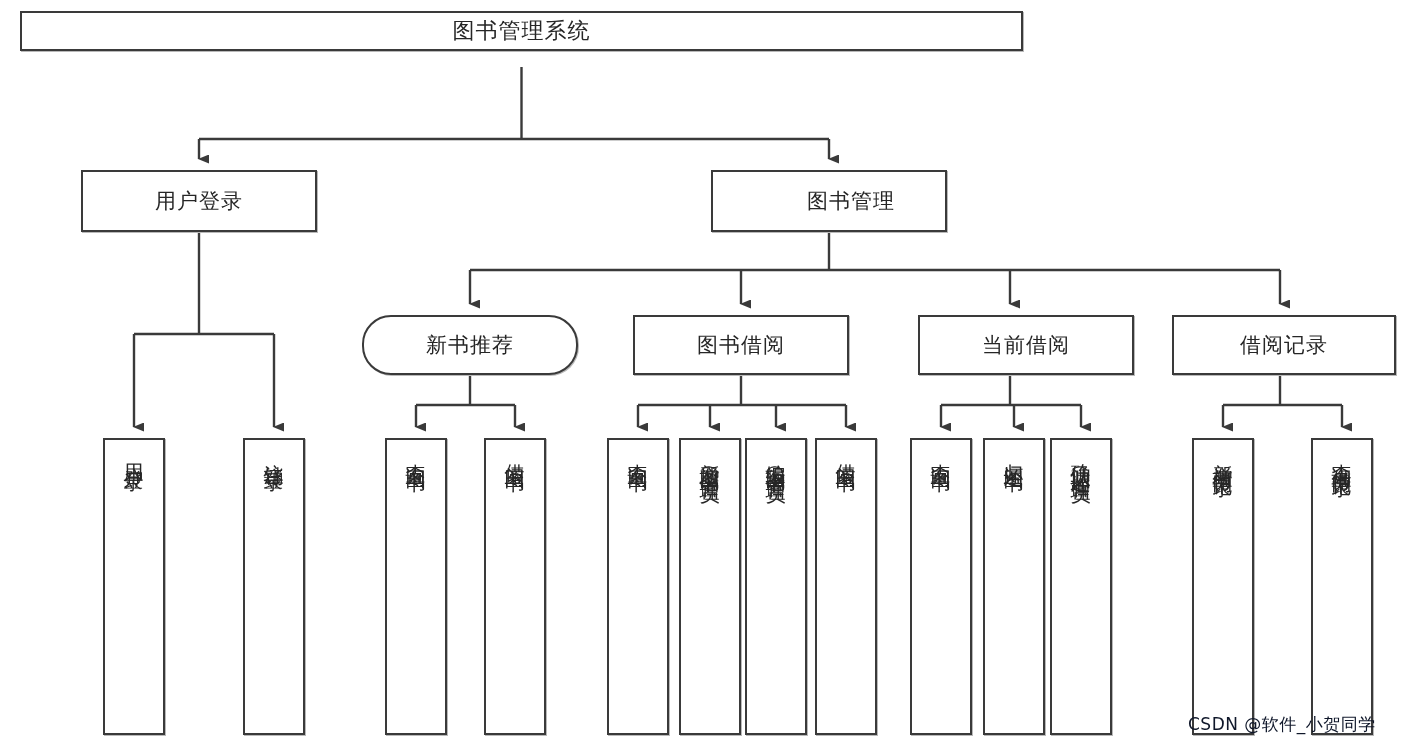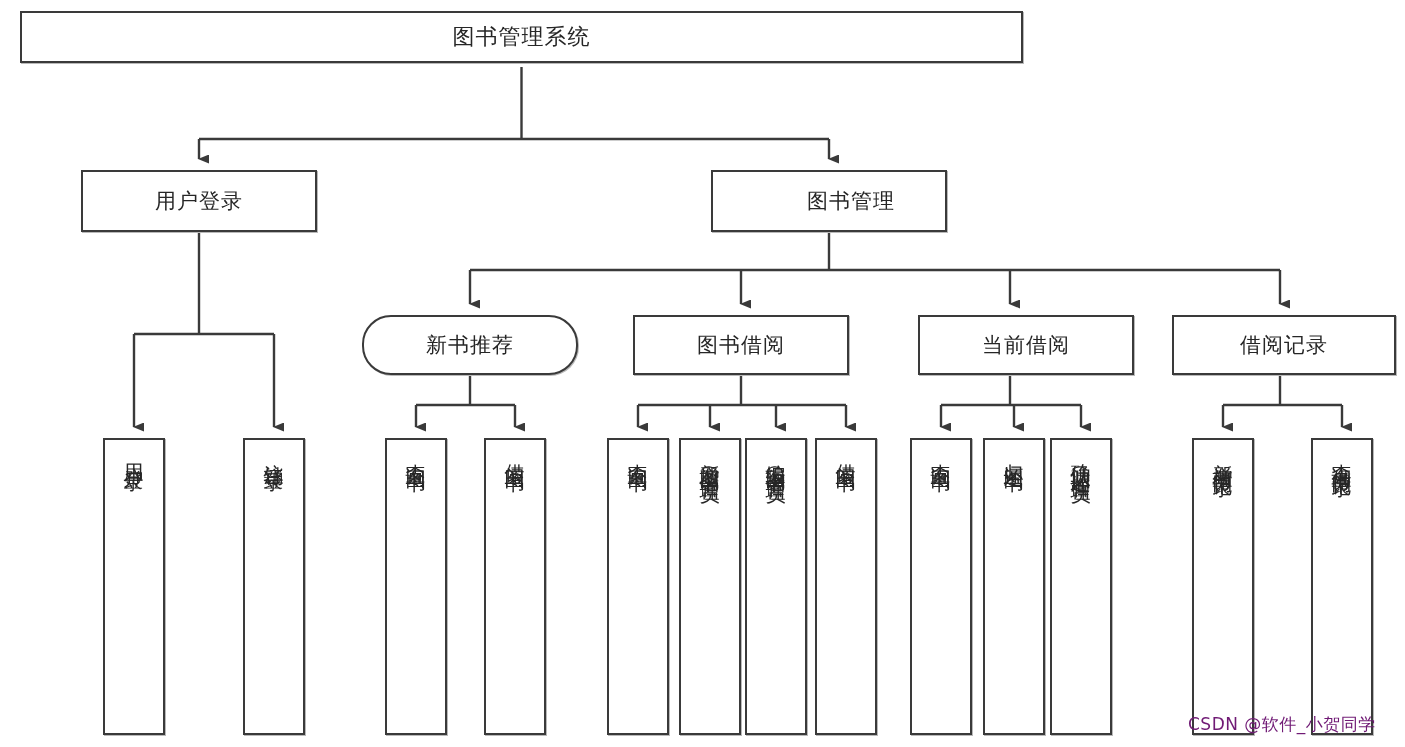--- a/index.html
+++ b/index.html
@@ -52,21 +52,21 @@
     letter-spacing: 3px;
     line-height: 1;
     white-space: nowrap;
   }
   .node.root .node-label { font-size: 22px; }
   .watermark {
     position: absolute;
     left: 1188px;
     top: 713px;
     font-size: 17px;
-    color: #701a75;
+    color: #0f172a;
     letter-spacing: 0.5px;
     white-space: nowrap;
     font-family: "DejaVu Sans", "Liberation Sans", sans-serif;
   }
 </style>
 </head>
 <body>
 
 <div id="canvas">
   <svg id="edges" viewBox="0 0 1405 747" xmlns="http://www.w3.org/2000/svg">
@@ -105,21 +105,21 @@
         <path d="M941,405 L941,427" marker-end="url(#arrowhead)"></path>
         <path d="M1014,405 L1014,427" marker-end="url(#arrowhead)"></path>
         <path d="M1081,405 L1081,427" marker-end="url(#arrowhead)"></path>
         <path d="M1280,375 L1280,405"></path>
         <path d="M1223,405 L1342,405"></path>
         <path d="M1223,405 L1223,427" marker-end="url(#arrowhead)"></path>
         <path d="M1342,405 L1342,427" marker-end="url(#arrowhead)"></path>
       </g>
   </svg>
 
-  <div class="node root" style="left: 20px; top: 11px; width: 1003px; height: 52px;">
+  <div class="node root" style="left: 20px; top: 11px; width: 1003px; height: 40px;">
     <span class="node-label">图书管理系统</span>
   </div>
 
   <div class="node" style="left: 81px; top: 170px; width: 236px; height: 62px;">
     <span class="node-label">用户登录</span>
   </div>
   <div class="node" style="left: 711px; top: 170px; width: 236px; height: 62px; padding-left: 44px;">
     <span class="node-label">图书管理</span>
   </div>
 

